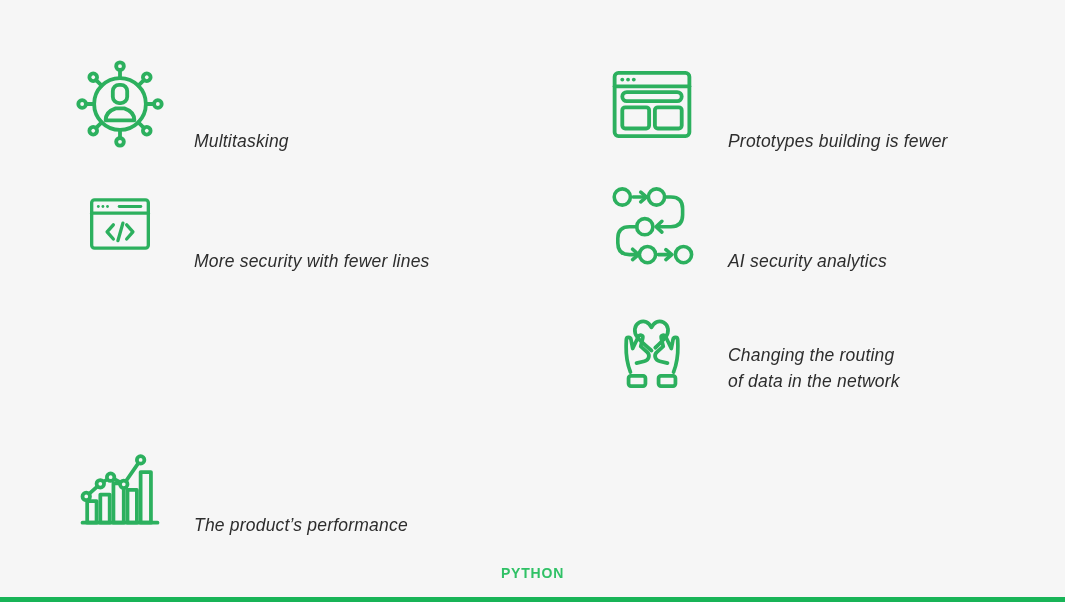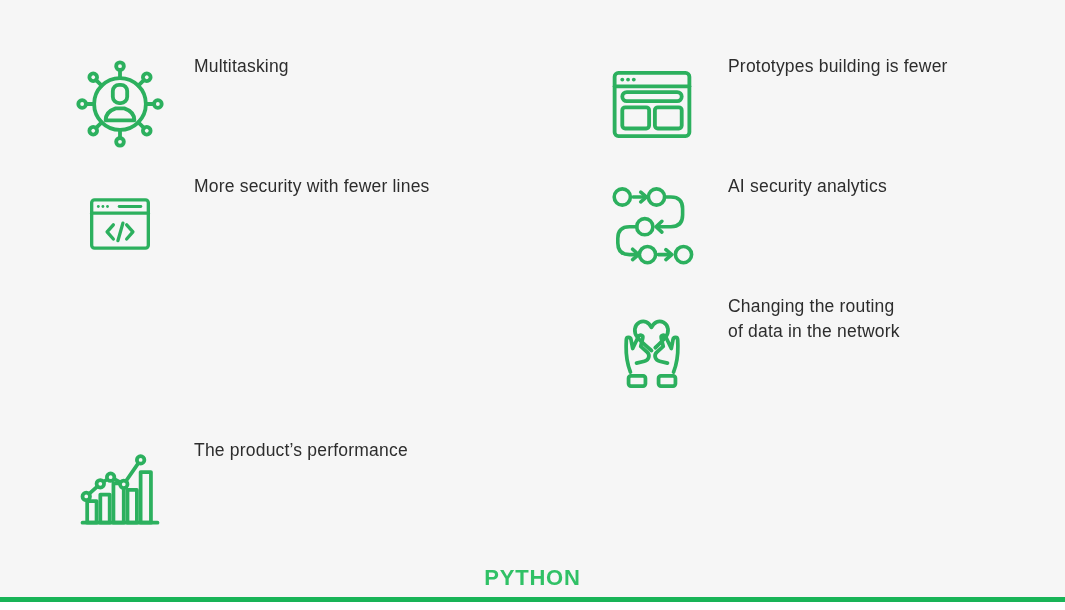--- a/index.html
+++ b/index.html
@@ -7,22 +7,23 @@
     position:relative;
     width:1065px; height:610px;
     margin:0 auto;
     background:#f6f6f6;
     overflow:hidden;
     font-family:"Liberation Sans", sans-serif;
   }
   .feature {
     position:absolute;
     display:flex;
-    align-items:flex-start;
+    align-items:flex-end;
     height:100px;
+    font-style:italic;
   }
   .col-left  { left:74px; }
   .col-right { left:604px; }
   .t1 { top:54px; }
   .t2 { top:174px; }
   .t3 { top:294px; }
   .t4 { top:438px; }
   .icon-box {
     width:92px; height:100px;
     display:flex; align-items:center; justify-content:center;
@@ -34,21 +35,21 @@
     font-size:17.5px;
     line-height:1.45;
     color:#2d2d2d;
     letter-spacing:0.2px;
     white-space:pre-line;
   }
   .title {
     position:absolute;
     left:0; right:0; top:565px;
     text-align:center;
-    font-size:22px;
+    font-size:14px;
     font-weight:700;
     letter-spacing:0.8px;
     color:#30c166;
   }
   .footer-line  { position:absolute; left:0; top:597px; width:100%; height:5px; background:#18b457; }
   .footer-white { position:absolute; left:0; top:602px; width:100%; height:8px; background:#ffffff; }
   svg { display:block; }
 </style>
 </head>
 <body>

